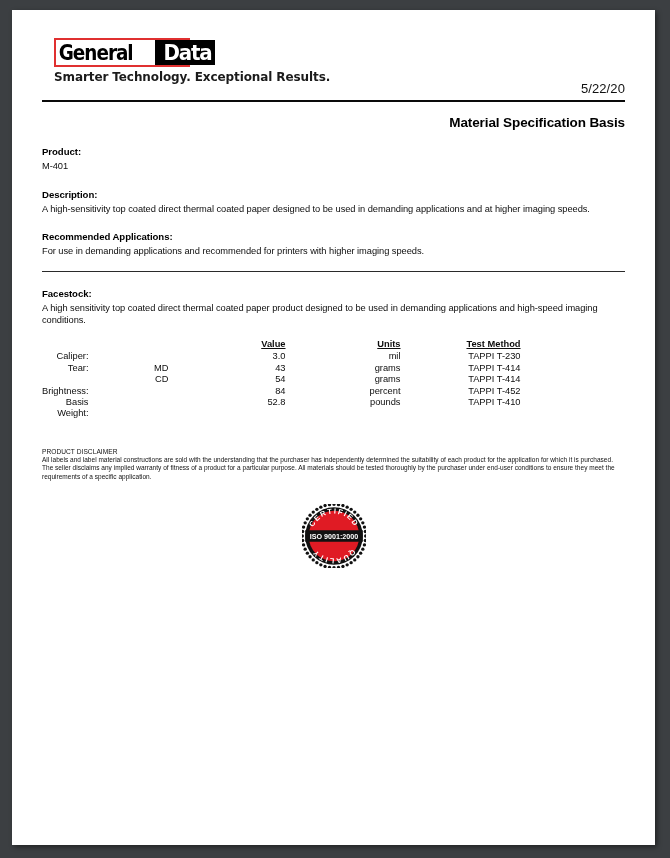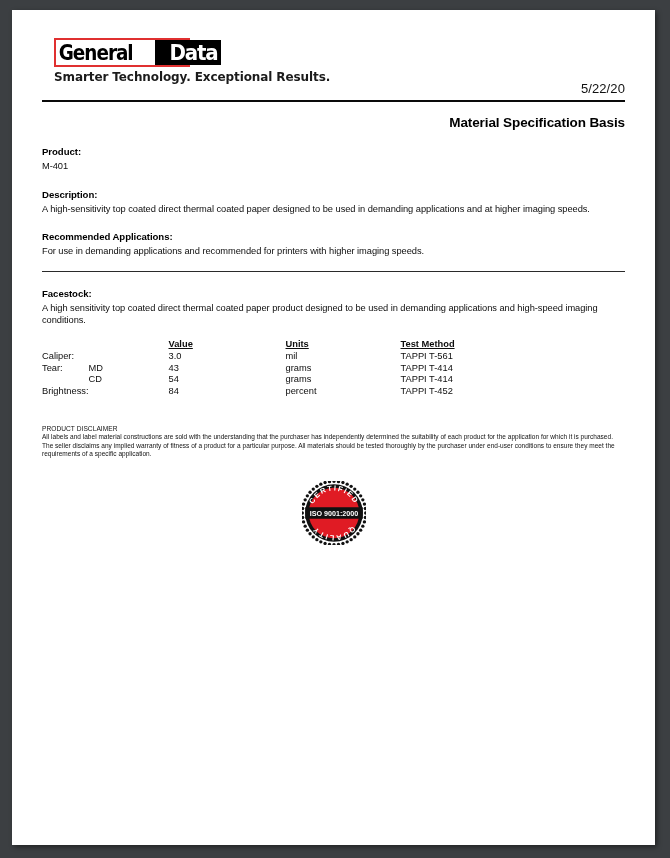--- a/index.html
+++ b/index.html
@@ -67,21 +67,21 @@
     transform-origin: left center;
   }
   .logo-data {
     color: #ffffff;
     background: #000000;
     font-family: "DejaVu Sans", sans-serif;
     font-weight: bold;
     font-size: 22px;
     line-height: 25px;
     letter-spacing: -1.1px;
-    padding: 0 3px 0 14px;
+    padding: 0 3px 0 8px;
     flex: 1;
     text-align: left;
     font-stretch: condensed;
   }
   .logo-tagline {
     margin-top: 3px;
     font-family: "DejaVu Sans", sans-serif;
     font-size: 12px;
     font-weight: bold;
     color: #1b1b1b;
@@ -141,21 +141,21 @@
 
   
   .spec-table {
     margin-top: 12px;
     border-collapse: collapse;
     font-size: 9.3px;
     color: #0d0d0d;
   }
   .spec-table td, .spec-table th {
     padding: 0;
-    text-align: left;
+    text-align: right;
     font-weight: normal;
     line-height: 11.4px;
     vertical-align: top;
   }
   .spec-table th {
     font-weight: bold;
     text-decoration: underline;
     padding-bottom: 1px;
   }
   .col-prop  { width: 42px; }
@@ -247,21 +247,21 @@
           <th class="col-units">Units</th>
           <th class="col-test">Test Method</th>
         </tr>
       </thead>
       <tbody>
         <tr>
           <td>Caliper:</td>
           <td></td>
           <td>3.0</td>
           <td>mil</td>
-          <td>TAPPI T-561</td>
+          <td>TAPPI T-230</td>
         </tr>
         <tr>
           <td>Tear:</td>
           <td>MD</td>
           <td>43</td>
           <td>grams</td>
           <td>TAPPI T-414</td>
         </tr>
         <tr>
           <td></td>
@@ -269,20 +269,27 @@
           <td>54</td>
           <td>grams</td>
           <td>TAPPI T-414</td>
         </tr>
         <tr>
           <td>Brightness:</td>
           <td></td>
           <td>84</td>
           <td>percent</td>
           <td>TAPPI T-452</td>
+        </tr>
+        <tr>
+          <td>Basis Weight:</td>
+          <td></td>
+          <td>52.8</td>
+          <td>pounds</td>
+          <td>TAPPI T-410</td>
         </tr>
       </tbody>
     </table>
 
 
     <div class="disclaimer">
       <div class="disclaimer-title">PRODUCT DISCLAIMER</div>
       <div class="disclaimer-body">All labels and label material constructions are sold with the understanding that the purchaser has independently determined the suitability of each product for the application for which it is purchased. The seller disclaims any implied warranty of fitness of a product for a particular purpose. All materials should be tested thoroughly by the purchaser under end-user conditions to ensure they meet the requirements of a specific application.</div>
     </div>
 

